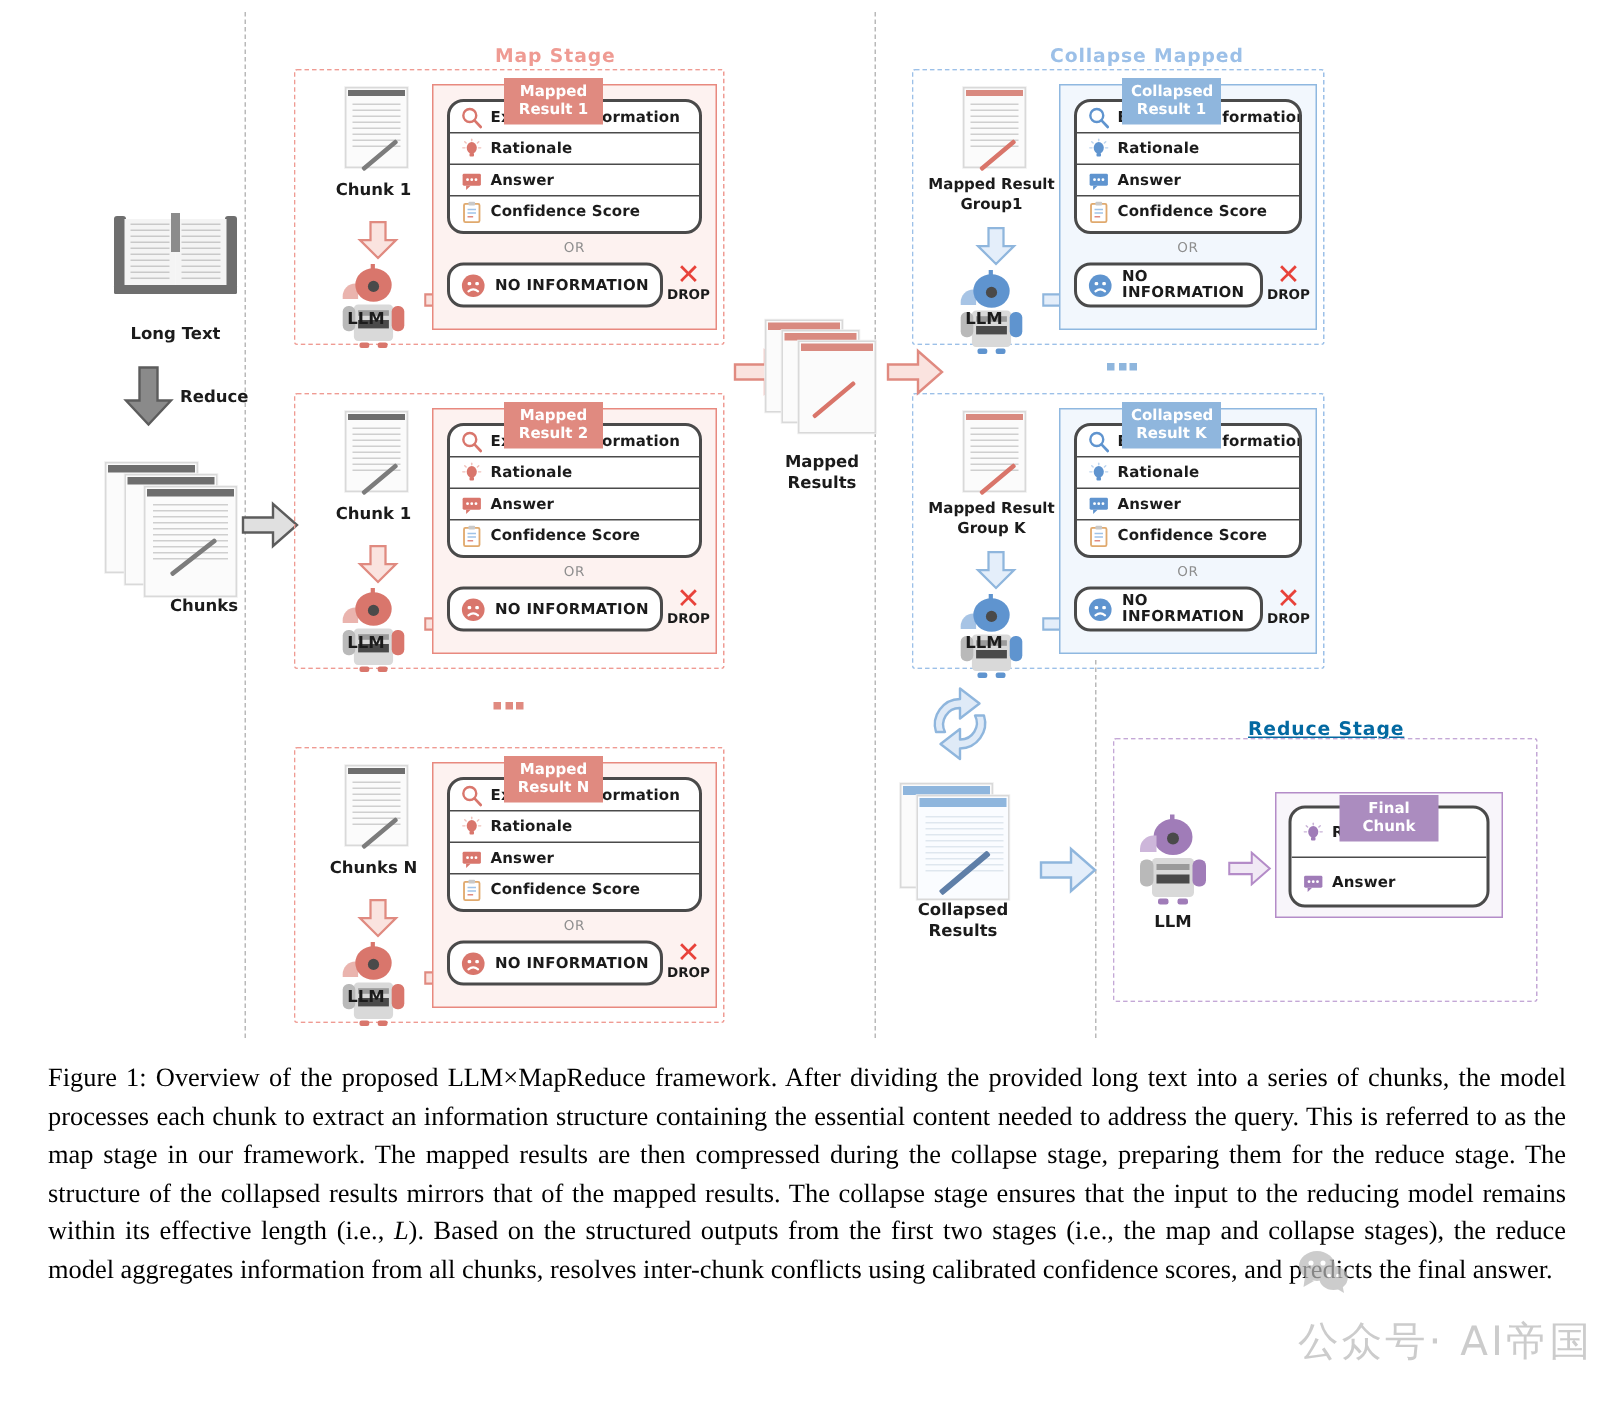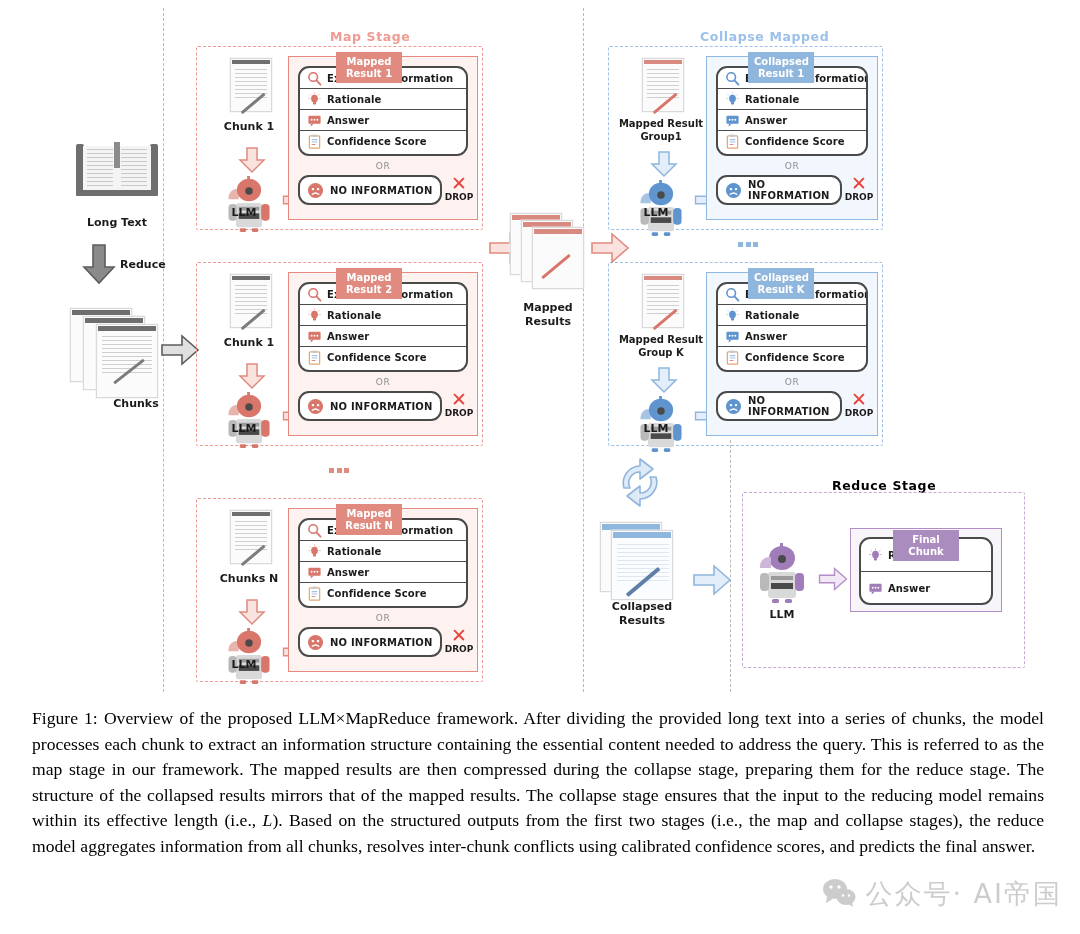--- a/index.html
+++ b/index.html
@@ -20,21 +20,21 @@
     border-left:1.5px dashed #b9b9b9;
   }
 
   .stage-title {
     position:absolute;
     font-size:12.5px; font-weight:bold; letter-spacing:0.6px;
     white-space:nowrap;
   }
   .stage-title.map { color:#ef9b93; }
   .stage-title.collapse { color:#9cc0e8; }
-  .stage-title.reduce { color:#000000; }
+  .stage-title.reduce { color:#0369a1;text-decoration:underline; }
 
   .stage-box {
     position:absolute;
     border:1.6px dashed #ef9b93;
     border-radius:2px;
   }
   .stage-box.blue { border-color:#9cc0e8; }
   .stage-box.purple { border-color:#c4a8d6; }
 
   
@@ -157,22 +157,23 @@
     line-height:25.6px;
     color:#000000;
     text-align:justify;
     text-justify:inter-word;
   }
   #caption .ital { font-style:italic; }
 
   
   #watermark {
     position:absolute; right:18px; bottom:22px;
-    display:flex; align-items:flex-end; gap:9px;
+    display:flex; align-items:flex-start; gap:9px;
     opacity:0.72;
+    flex-direction:column;
   }
   #watermark .wm-text {
     font-family:"DejaVu Sans", sans-serif;
     font-size:27px; color:#b9b9b9; letter-spacing:2px;
     white-space:nowrap;
   }
 </style>
 </head>
 <body>
 

